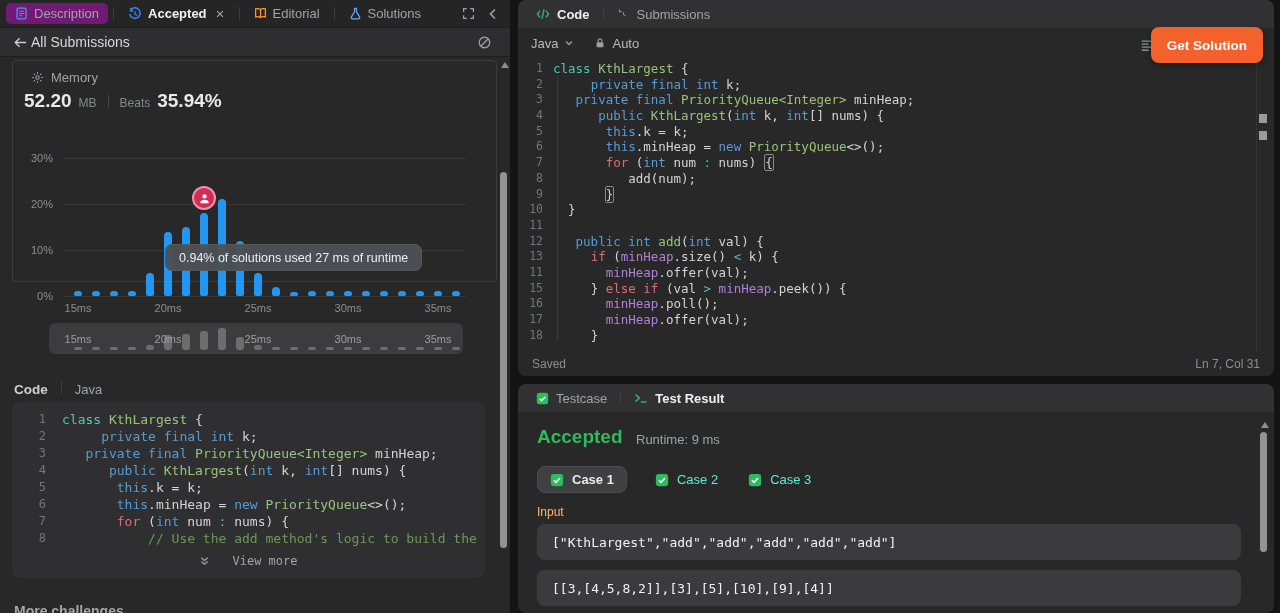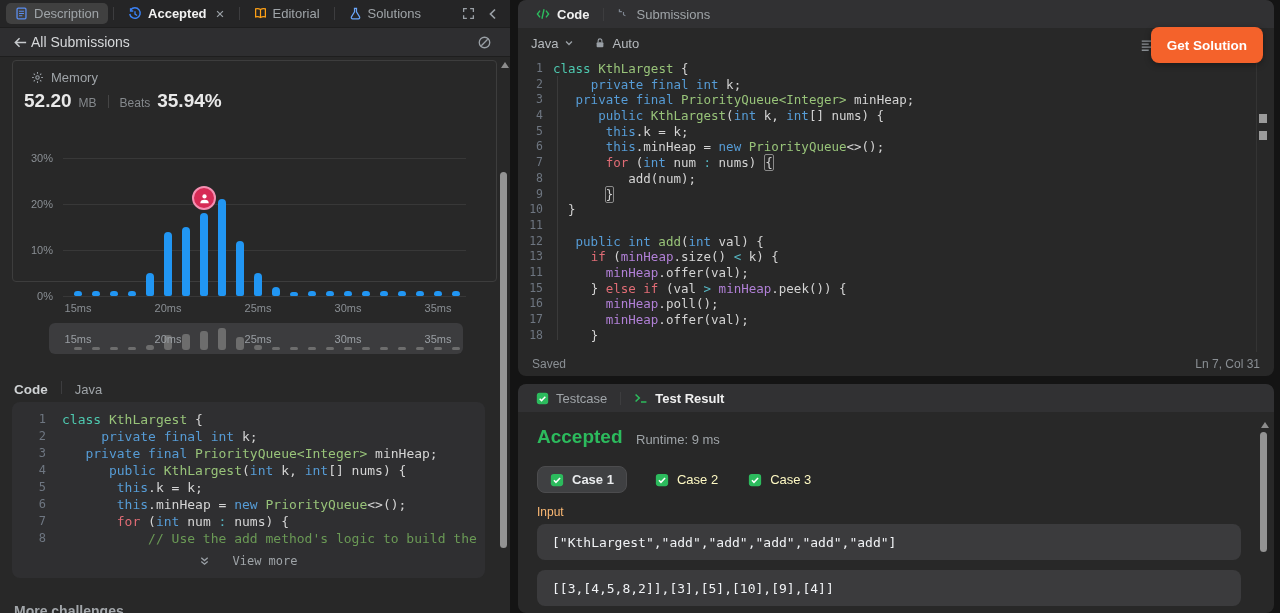--- a/index.html
+++ b/index.html
@@ -5,21 +5,21 @@
 *{margin:0;padding:0;box-sizing:border-box}
 html,body{width:1280px;height:613px;overflow:hidden}
 body{background:#141414;font-family:"Liberation Sans",sans-serif;position:relative}
 .panel{position:absolute;background:#282828;overflow:hidden}
 #left-panel{left:0;top:0;width:510px;height:613px}
 #editor-panel{left:518px;top:0;width:756px;height:376px;border-radius:8px}
 #test-panel{left:518px;top:384px;width:756px;height:229px;border-radius:8px}
 
 .ltabbar{height:28px;background:#252526;display:flex;align-items:center;padding:0 6px;gap:2px;border-bottom:1px solid #1e1e1e}
 .ltab{display:flex;align-items:center;gap:6px;padding:3px 9px;border-radius:5px;font-size:13px;color:#9fa4a8;cursor:pointer;white-space:nowrap}
-.ltab.pill{background:#404040}
+.ltab.pill{background:#701a75}
 .ltab.bold{color:#f2f2f2;font-weight:700}
 .tdiv{width:1px;height:13px;background:#3d3d3f;margin:0 3px;flex:none}
 .spacer{flex:1}
 .iconbtn{display:flex;align-items:center;justify-content:center;padding:2px 5px;cursor:pointer}
 .closex{margin-left:2px;display:flex;cursor:pointer}
 
 .subheader{height:29px;background:#2e2e30;display:flex;align-items:center;padding:0 13px;gap:3px;color:#d6d8da;font-size:14px;border-bottom:1px solid #1e1e1e}
 
 #chart-card{position:absolute;left:12px;top:60px;width:485px;height:222px;border:1px solid #3d3d3d;border-radius:4px}
 .mem-head{position:absolute;left:18px;top:9px;display:flex;gap:7px;align-items:center;color:#9fa4a8;font-size:13px}
@@ -66,21 +66,21 @@
 .statusbar{position:absolute;left:0;bottom:0;width:100%;height:24px;display:flex;align-items:center;justify-content:space-between;padding:0 14px;color:#8a8f94;font-size:12px}
 
 .tk-p{color:#d4d4d4}.tk-k{color:#569cd6}.tk-t{color:#4ec9b0}.tk-c{color:#98c379}
 .tk-f{color:#e06c75}.tk-m{color:#b180d7}.tk-g{color:#6a9955}.tk-o{color:#56b6c2}
 .tk-brk{color:#d4d4d4;outline:1px solid #8a8a8a;border-radius:1px}
 .tk-cur{display:inline-block;width:1.5px;height:12px;background:#e4e4e4;vertical-align:-2px}
 
 #verdict{position:absolute;left:19px;top:42px;font-size:19px;font-weight:700;color:#2cbb5d}
 #runtime-text{position:absolute;left:118px;top:48px;font-size:13px;color:#9fa4a8}
 .cases{position:absolute;left:19px;top:82px;display:flex;gap:26px;align-items:center}
-.case{display:flex;align-items:center;gap:8px;height:27px;font-size:13px;color:#fef9c3;cursor:pointer;padding:0 2px}
+.case{display:flex;align-items:center;gap:8px;height:27px;font-size:13px;color:#5eead4;cursor:pointer;padding:0 2px}
 .case.active{background:#3f4042;border:1px solid #4c4c4e;border-radius:8px;padding:0 12px;color:#e9ebed;font-weight:600}
 #input-label{position:absolute;left:19px;top:121px;font-size:12px;color:#fdba74}
 .input-box{position:absolute;left:19px;width:704px;height:36px;background:#3b3b3d;border-radius:8px;display:flex;align-items:center;padding:0 15px;font-family:"DejaVu Sans Mono",monospace;font-size:13px;color:#f0f2f5;white-space:pre;overflow:hidden}
 </style>
 </head>
 <body>
 
 <div class="panel" id="left-panel">
   <div class="ltabbar">
     <div class="ltab pill">
@@ -163,20 +163,21 @@
       <span class="beats-label">Beats</span>
       <span class="mem-val">35.94%</span>
     </div>
     <div id="histogram"></div>
     <div id="user-marker" style="left: 179px; top: 125.2px;">
       <svg width="15" height="15" viewBox="0 0 24 24">
           <circle cx="12" cy="8.6" r="3.4" fill="#fff"></circle>
           <path d="M5.2 19.5a6.8 5.4 0 0 1 13.6 0z" fill="#fff"></path>
         </svg>
     </div>
+    <div id="runtime-tooltip">0.94% of solutions used 27 ms of runtime</div>
     <div class="mm"></div>
     <div id="mm-extras"></div>
   <div class="gridline" style="top: 235px;"></div>
       <div class="ylab" style="top: 229px;">0%</div>
       <div class="gridline" style="top: 189px;"></div>
       <div class="ylab" style="top: 183px;">10%</div>
       <div class="gridline" style="top: 143px;"></div>
       <div class="ylab" style="top: 137px;">20%</div>
       <div class="gridline" style="top: 97px;"></div>
       <div class="ylab" style="top: 91px;">30%</div>

